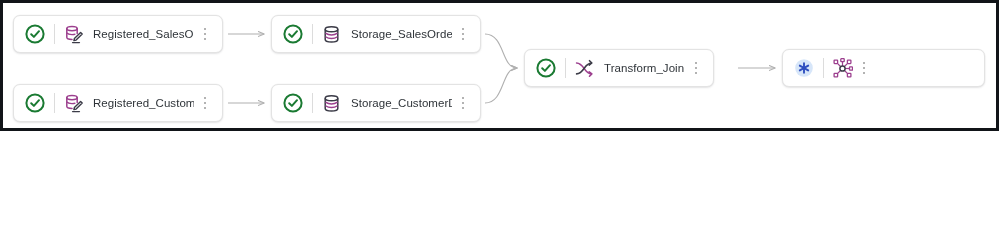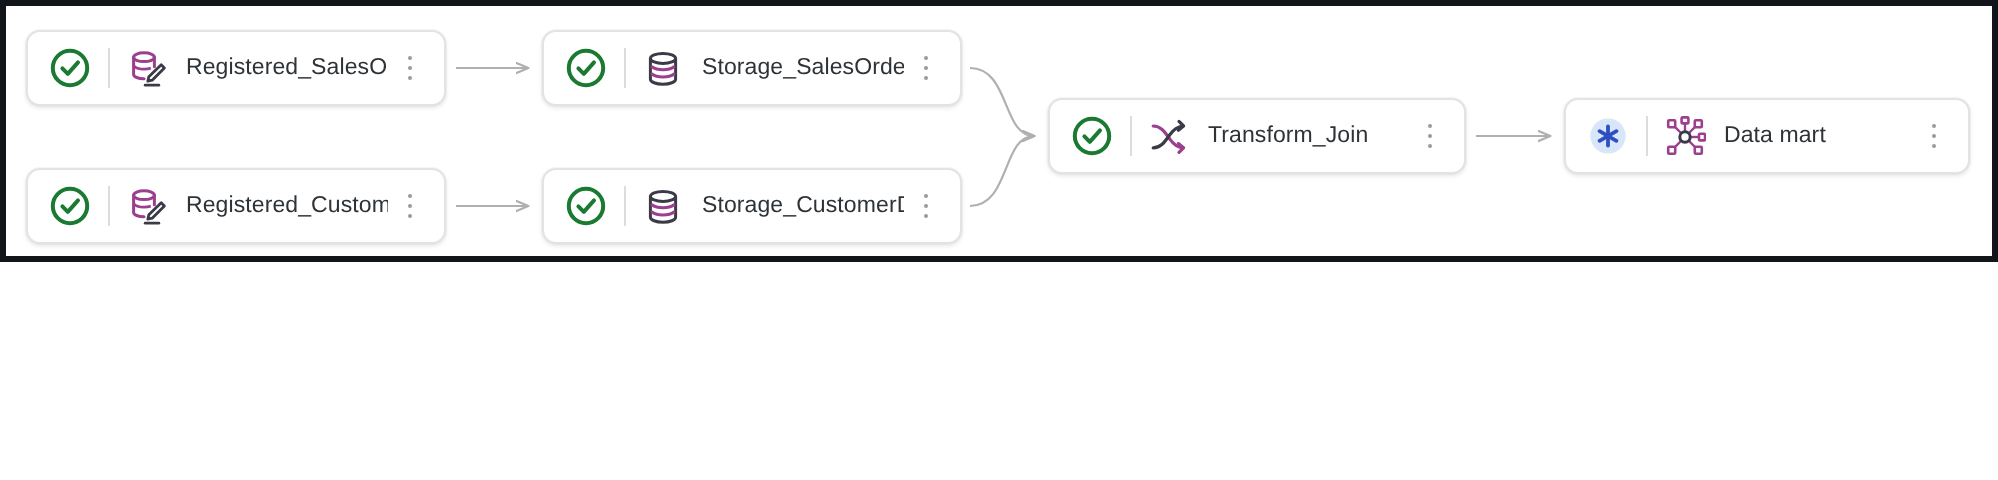--- a/index.html
+++ b/index.html
@@ -219,21 +219,21 @@
       </svg>
     </span>
     <span class="node-label">Storage_CustomerData</span>
     <span class="kebab">
       <i></i>
         <i></i>
         <i></i>
     </span>
   </div>
 
-  <div class="node" style="left:521px; top:46px; width:209px;">
+  <div class="node" style="left:521px; top:46px; width:190px;">
     <span class="status">
       <svg width="22" height="22" viewBox="0 0 22 22" xmlns="http://www.w3.org/2000/svg">
         <circle cx="11" cy="11" r="8.6" fill="#ffffff" stroke="#1a7a32" stroke-width="2"></circle>
         <path d="M7.2,11.2 L9.9,13.9 L15,8.2" fill="none" stroke="#1a7a32" stroke-width="2" stroke-linecap="round" stroke-linejoin="round"></path>
       </svg>
     </span>
     <span class="divider"></span>
     <span class="type-icon">
       <svg width="21" height="21" viewBox="0 0 21 21" xmlns="http://www.w3.org/2000/svg">
         <path d="M2.6,5.0 C6.5,5.0 8.4,8.0 10.8,11.4 C12.6,13.9 14.2,15.6 17.4,15.9" fill="none" stroke="#9c3f8e" stroke-width="1.6" stroke-linecap="round"></path>
@@ -276,21 +276,20 @@
         <g fill="#ffffff" stroke="#9c3f8e" stroke-width="1.3">
           <rect x="2.1" y="2.1" width="3.5" height="3.5" rx="0.5"></rect>
           <rect x="15.4" y="2.1" width="3.5" height="3.5" rx="0.5"></rect>
           <rect x="2.1" y="15.4" width="3.5" height="3.5" rx="0.5"></rect>
           <rect x="15.4" y="15.4" width="3.5" height="3.5" rx="0.5"></rect>
           <rect x="8.8" y="0.7" width="3.4" height="3.0" rx="0.5"></rect>
           <rect x="17.5" y="8.9" width="3.0" height="3.3" rx="0.5"></rect>
         </g>
       </svg>
     </span>
-    <span class="node-label">Data mart</span>
     <span class="kebab">
       <i></i>
         <i></i>
         <i></i>
     </span>
   </div>
 
 </div>
 
 </body></html>

